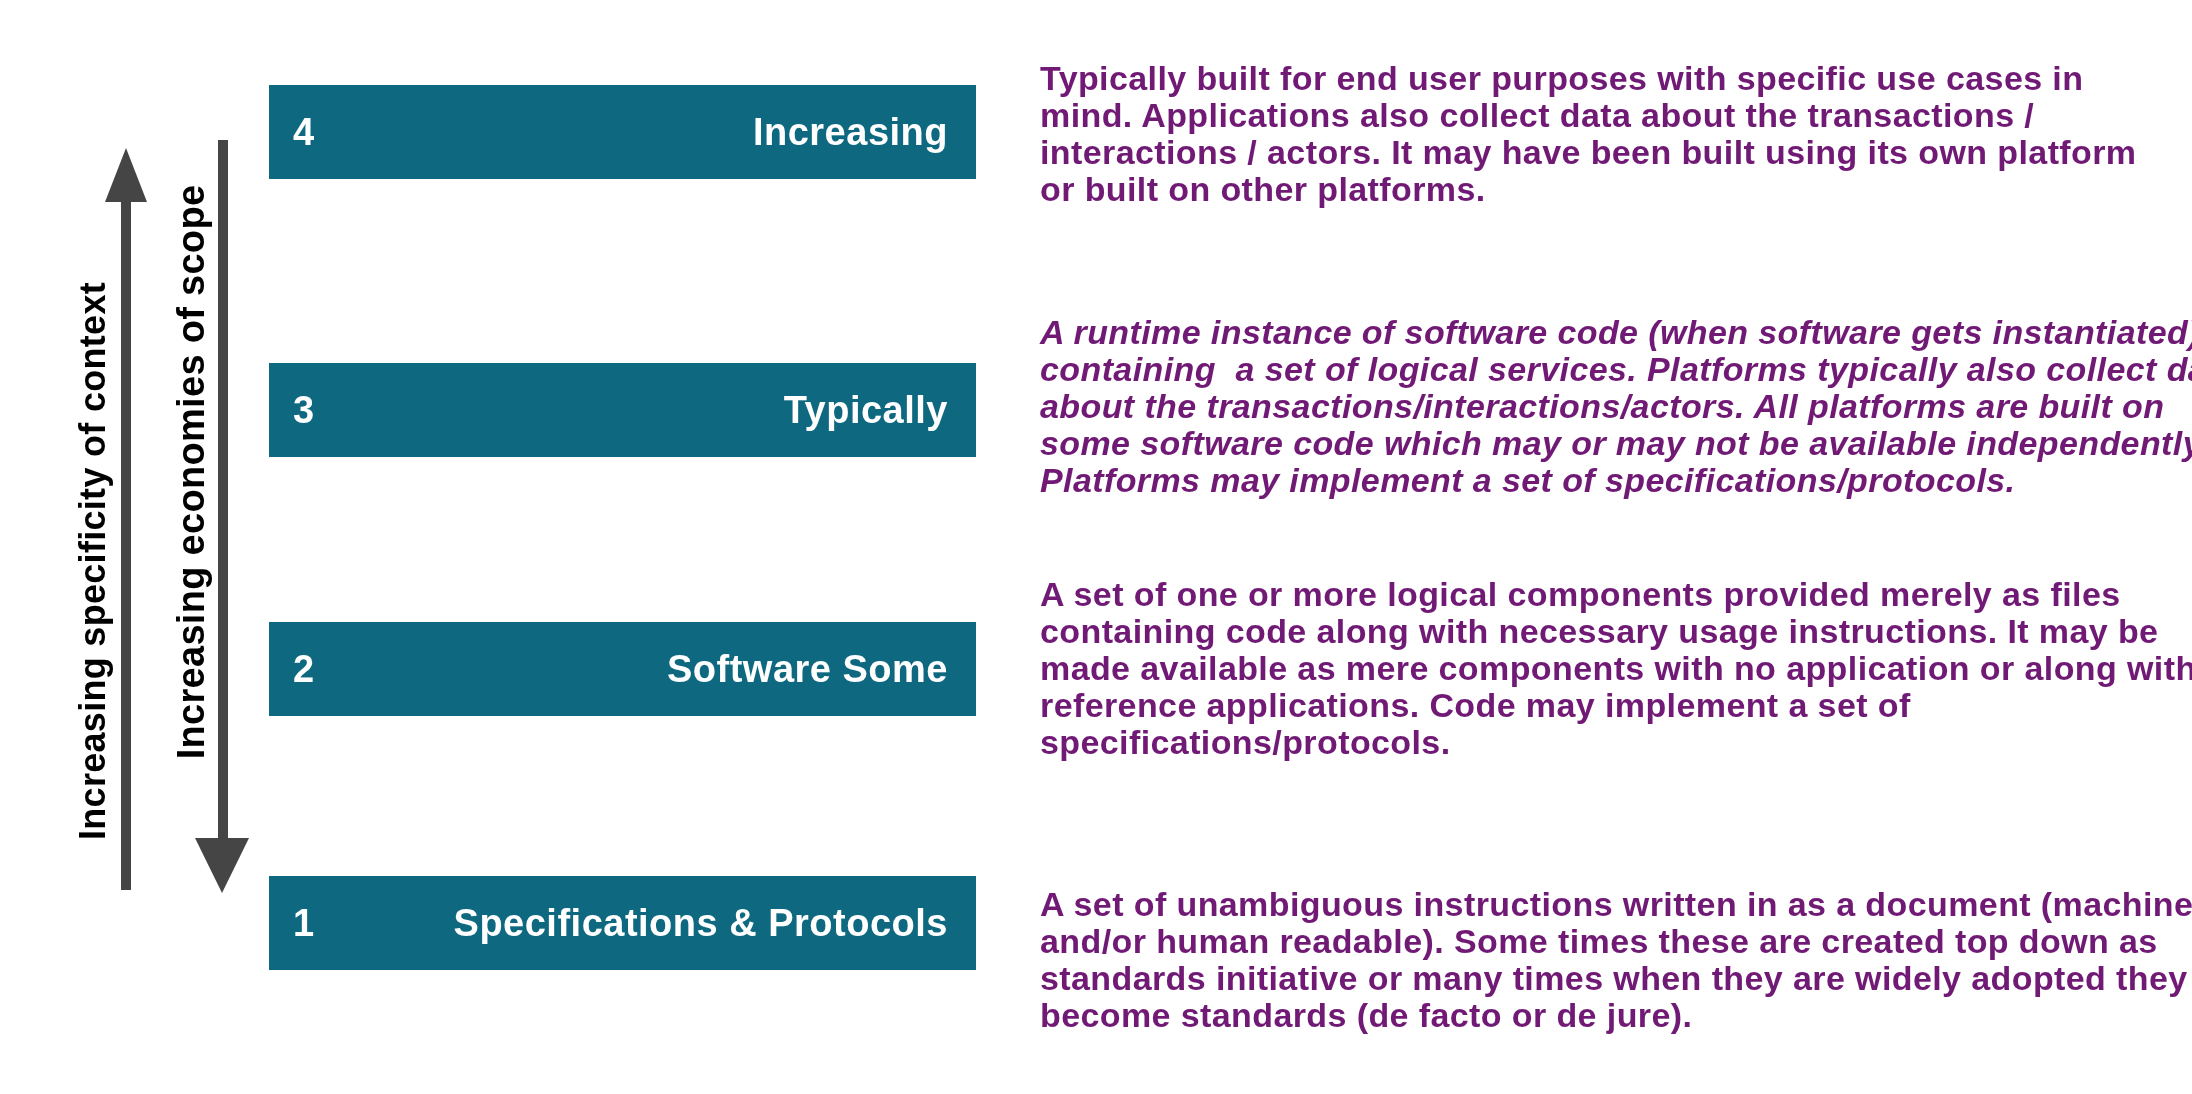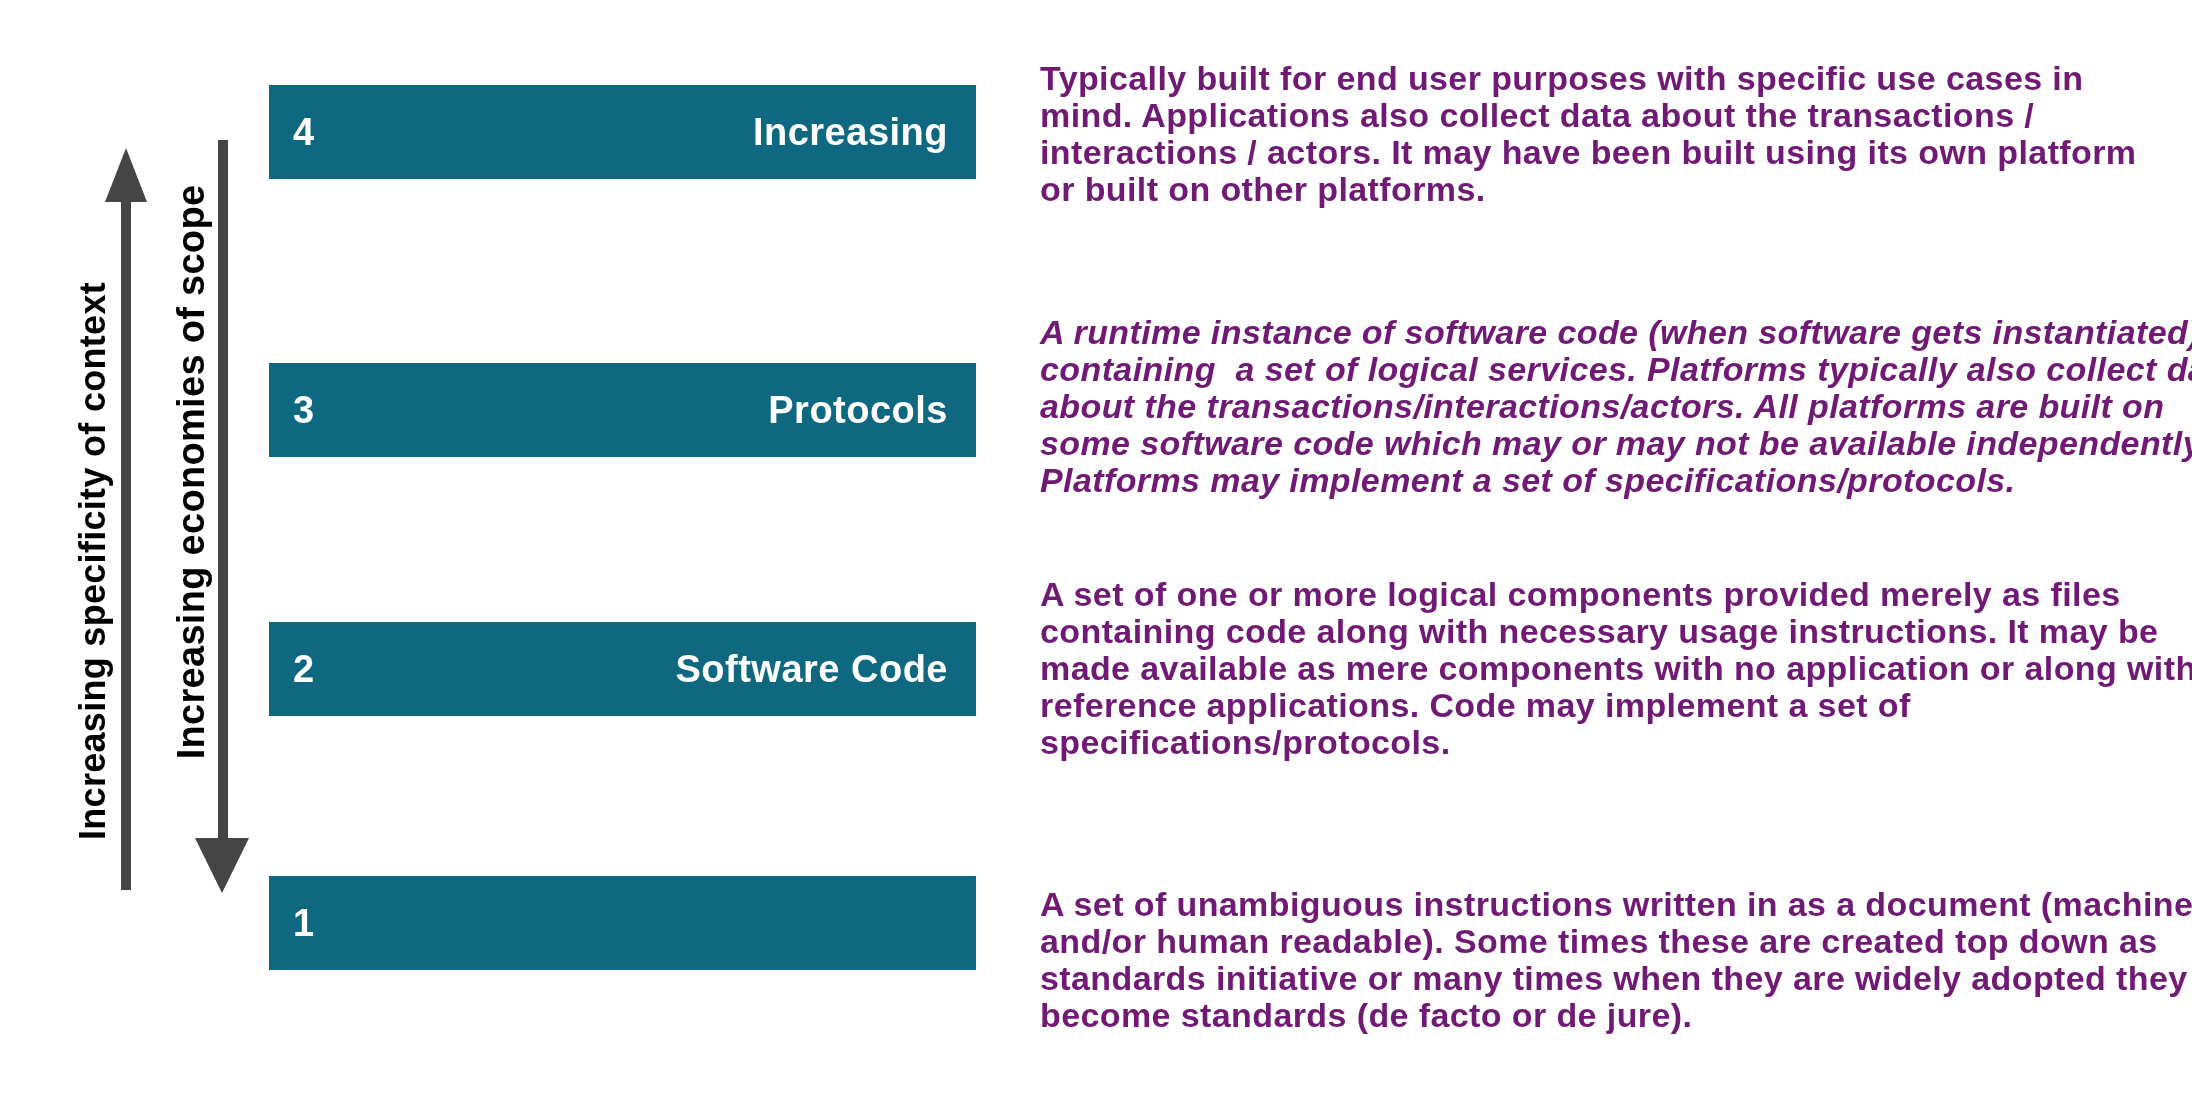--- a/index.html
+++ b/index.html
@@ -91,30 +91,31 @@
   <div class="shaft" id="down-shaft"></div>
   <div class="head" id="down-head"></div>
 
   <div class="bar" id="bar-4">
     <span class="num">4</span>
     <span class="label">Increasing</span>
   </div>
 
   <div class="bar" id="bar-3">
     <span class="num">3</span>
-    <span class="label">Protocols</span>
+    <span class="label">Typically</span>
   </div>
 
   <div class="bar" id="bar-2">
     <span class="num">2</span>
-    <span class="label">Software Code</span>
+    <span class="label">Software Some</span>
   </div>
 
   <div class="bar" id="bar-1">
     <span class="num">1</span>
+    <span class="label">Specifications &amp; Protocols</span>
   </div>
 
   <div class="desc" id="desc-4">Typically built for end user purposes with specific use cases in
 mind. Applications also collect data about the transactions /
 interactions / actors. It may have been built using its own platform
 or built on other platforms.</div>
 
   <div class="desc" id="desc-3">A runtime instance of software code (when software gets instantiated)
 containing  a set of logical services. Platforms typically also collect data
 about the transactions/interactions/actors. All platforms are built on

